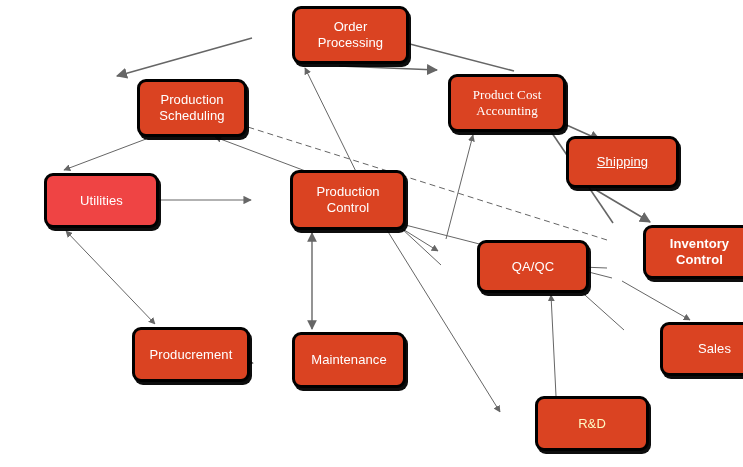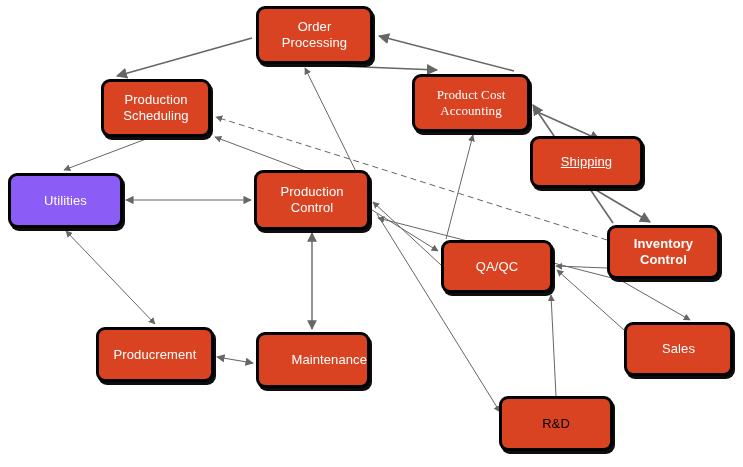--- a/index.html
+++ b/index.html
@@ -36,20 +36,21 @@
     display: flex;
     align-items: center;
     justify-content: center;
     text-align: center;
     color: #ffffff;
     font-size: 13px;
     line-height: 16px;
     letter-spacing: 0.1px;
     white-space: pre-line;
     z-index: 3;
+    margin-left: 36px;
   }
 </style>
 </head>
 <body>
 
 <div id="canvas">
 
   <svg id="edge-layer" viewBox="0 0 743 467" xmlns="http://www.w3.org/2000/svg">
     <defs>
       <marker id="arrow-end" viewBox="0 0 10 10" refX="9" refY="5" markerWidth="7" markerHeight="7" orient="auto-start-reverse">
@@ -87,25 +88,25 @@
   </svg>
 
   <div id="nodes-group">
       <div class="node" style="left: 256px; top: 6px; width: 117px; height: 58px; background: rgb(218, 67, 34); border-color: rgb(0, 0, 0); color: rgb(255, 255, 255);"><span>Order
 Processing</span></div>
       <div class="node" style="left: 101px; top: 79px; width: 110px; height: 58px; background: rgb(218, 67, 34); border-color: rgb(0, 0, 0); color: rgb(255, 255, 255);"><span>Production
 Scheduling</span></div>
       <div class="node" style="left: 412px; top: 74px; width: 118px; height: 58px; background: rgb(218, 67, 34); border-color: rgb(0, 0, 0); color: rgb(255, 255, 255); font-family: Liberation Serif, serif;"><span>Product Cost
 Accounting</span></div>
       <div class="node" style="left: 530px; top: 136px; width: 113px; height: 52px; background: rgb(218, 67, 34); border-color: rgb(0, 0, 0); color: rgb(255, 255, 255); text-decoration: underline;"><span>Shipping</span></div>
-      <div class="node" style="left: 8px; top: 173px; width: 115px; height: 55px; background: #8b5cf6; border-color: rgb(0, 0, 0); color: rgb(255, 255, 255);"><span>Utilities</span></div>
+      <div class="node" style="left: 8px; top: 173px; width: 115px; height: 55px; background: #ef4444; border-color: rgb(0, 0, 0); color: rgb(255, 255, 255);"><span>Utilities</span></div>
       <div class="node" style="left: 254px; top: 170px; width: 116px; height: 60px; background: rgb(218, 67, 34); border-color: rgb(0, 0, 0); color: rgb(255, 255, 255);"><span>Production
 Control</span></div>
       <div class="node" style="left: 607px; top: 225px; width: 113px; height: 54px; background: rgb(218, 67, 34); border-color: rgb(0, 0, 0); color: rgb(255, 255, 255); font-weight: bold;"><span>Inventory
 Control</span></div>
       <div class="node" style="left: 441px; top: 240px; width: 112px; height: 53px; background: rgb(218, 67, 34); border-color: rgb(0, 0, 0); color: rgb(255, 255, 255); justify-content: center;"><span>QA/QC</span></div>
       <div class="node" style="left: 624px; top: 322px; width: 109px; height: 54px; background: rgb(218, 67, 34); border-color: rgb(0, 0, 0); color: rgb(255, 255, 255); text-align: right;"><span>Sales</span></div>
       <div class="node" style="left: 96px; top: 327px; width: 118px; height: 55px; background: rgb(218, 67, 34); border-color: rgb(0, 0, 0); color: #ffffff;"><span>Producrement</span></div>
-      <div class="node" style="left: 256px; top: 332px; width: 114px; height: 56px; background: rgb(218, 67, 34); border-color: rgb(0, 0, 0); color: rgb(255, 255, 255); justify-content: flex-end;"><span>Maintenance</span></div>
-      <div class="node" style="left: 499px; top: 396px; width: 114px; height: 55px; background: rgb(218, 67, 34); border-color: rgb(0, 0, 0); color: #000000;"><span>R&amp;D</span></div>
+      <div class="node" style="left: 256px; top: 332px; width: 114px; height: 56px; background: rgb(218, 67, 34); border-color: rgb(0, 0, 0); color: rgb(255, 255, 255);"><span>Maintenance</span></div>
+      <div class="node" style="left: 499px; top: 396px; width: 114px; height: 55px; background: rgb(218, 67, 34); border-color: rgb(0, 0, 0); color: #fef9c3;"><span>R&amp;D</span></div>
     </div>
 
 </div>
 
 </body></html>

